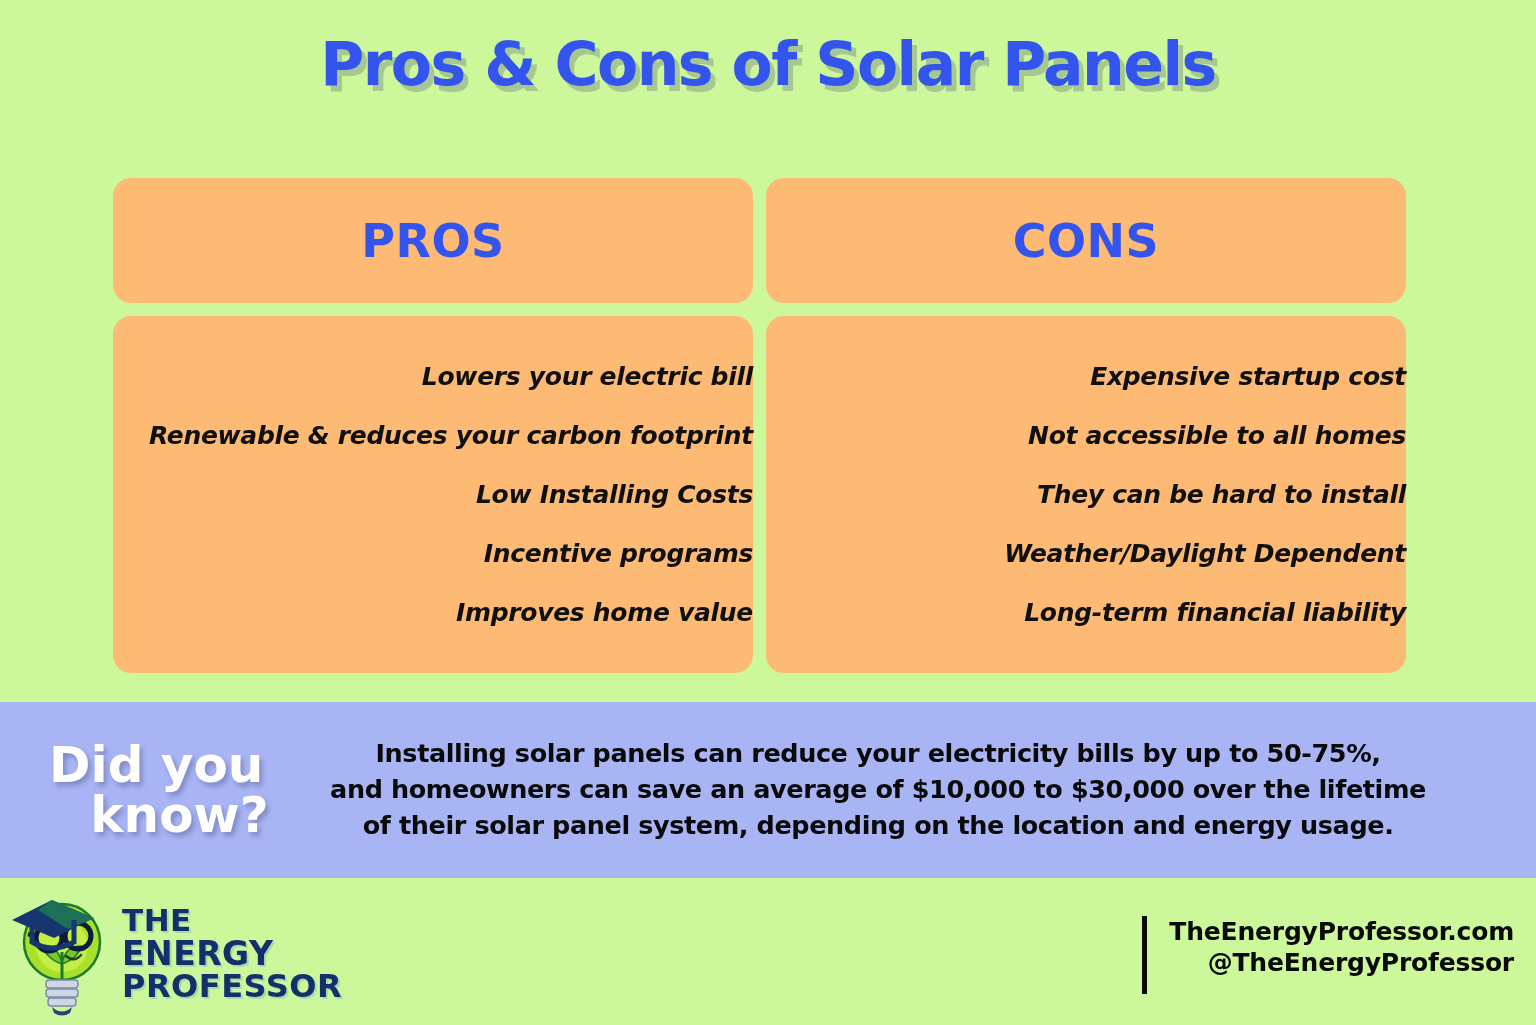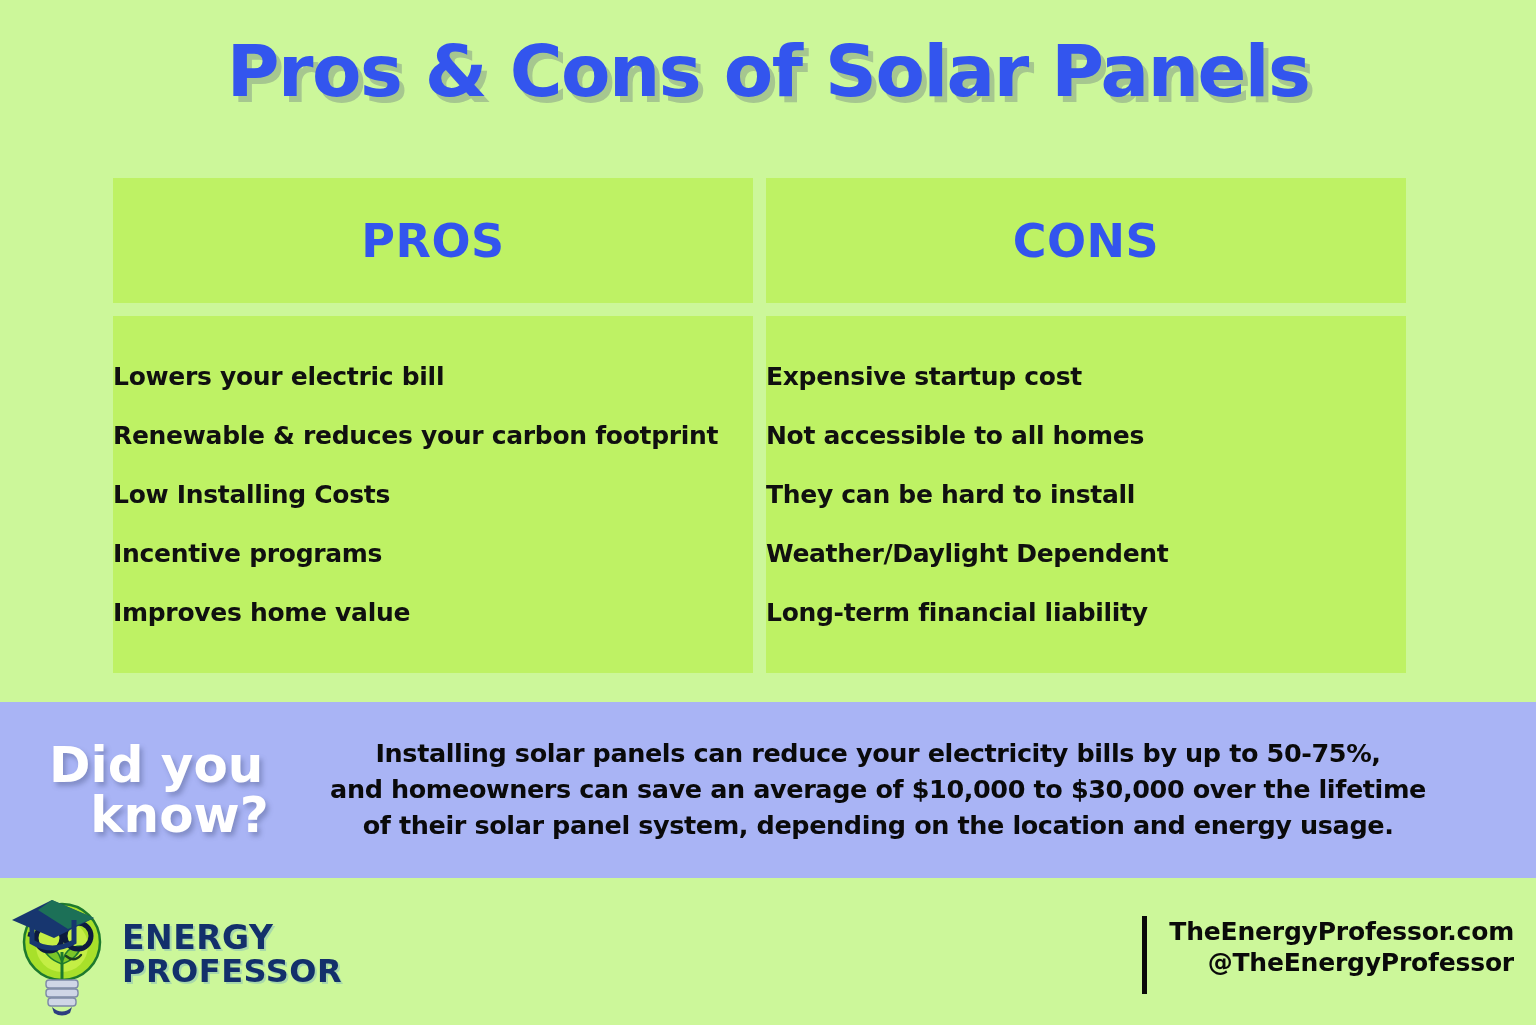--- a/index.html
+++ b/index.html
@@ -13,21 +13,21 @@
     position: relative;
   }
 
   
   .title {
     position: absolute;
     top: 30px;
     left: 0;
     width: 1536px;
     text-align: center;
-    font-size: 72px;
+    font-size: 60px;
     font-weight: bold;
     letter-spacing: -1.5px;
     color: #3355ee;
     text-shadow: 5px 6px 0 rgba(120,140,130,0.45);
     font-family: "DejaVu Sans", sans-serif;
     line-height: 1.15;
   }
 
   
   .cards {
@@ -37,45 +37,47 @@
     width: 1293px;
   }
 
   .col-row {
     display: flex;
     gap: 13px;
   }
   .col-row + .col-row { margin-top: 13px; }
 
   .card {
-    background: #bef264;
+    background: #fdba74;
     flex: 1 1 0;
+    border-radius: 18px;
   }
 
   .card-head {
     height: 125px;
     display: flex;
     align-items: center;
     justify-content: center;
   }
   .card-head-label {
     font-size: 46px;
     font-weight: bold;
     color: #3355ee;
     letter-spacing: 0.5px;
     font-family: "DejaVu Sans", sans-serif;
   }
 
   .card-body {
     height: 357px;
     display: flex;
     flex-direction: column;
-    align-items: flex-start;
+    align-items: flex-end;
     justify-content: flex-start;
     padding-top: 46px;
+    font-style: italic;
   }
 
   .list-item {
     font-size: 25px;
     font-weight: bold;
     color: #101010;
     text-align: center;
     line-height: 1.2;
     letter-spacing: -0.3px;
     margin-bottom: 29px;
@@ -248,20 +250,21 @@
       <path d="M4 30 L44 10 L86 28 L46 48 Z" fill="#17366f"></path>
       <path d="M44 10 L86 28 L60 39 L30 20 Z" fill="#1d7a54" opacity="0.85"></path>
       <path d="M24 34 L24 52 q20 12 42 0 L66 30" fill="none" stroke="#17366f" stroke-width="5"></path>
 
       <rect x="38" y="90" width="32" height="8" rx="3" fill="#cfd6e6" stroke="#7d89a8" stroke-width="1.4"></rect>
       <rect x="38" y="99" width="32" height="8" rx="3" fill="#cfd6e6" stroke="#7d89a8" stroke-width="1.4"></rect>
       <rect x="40" y="108" width="28" height="8" rx="3" fill="#cfd6e6" stroke="#7d89a8" stroke-width="1.4"></rect>
       <path d="M44 117 q10 9 20 0 L62 123 q-8 5 -16 0 Z" fill="#2c3d80"></path>
     </svg>
     <div class="logo-wordmark">
+      <span class="w1">THE</span>
       <span class="w2">ENERGY</span>
       <span class="w3">PROFESSOR</span>
     </div>
   </div>
 
   <div class="footer-right">
     <div class="footer-divider"></div>
     <div class="footer-links">
       <span>TheEnergyProfessor.com</span>
       <span>@TheEnergyProfessor</span>

